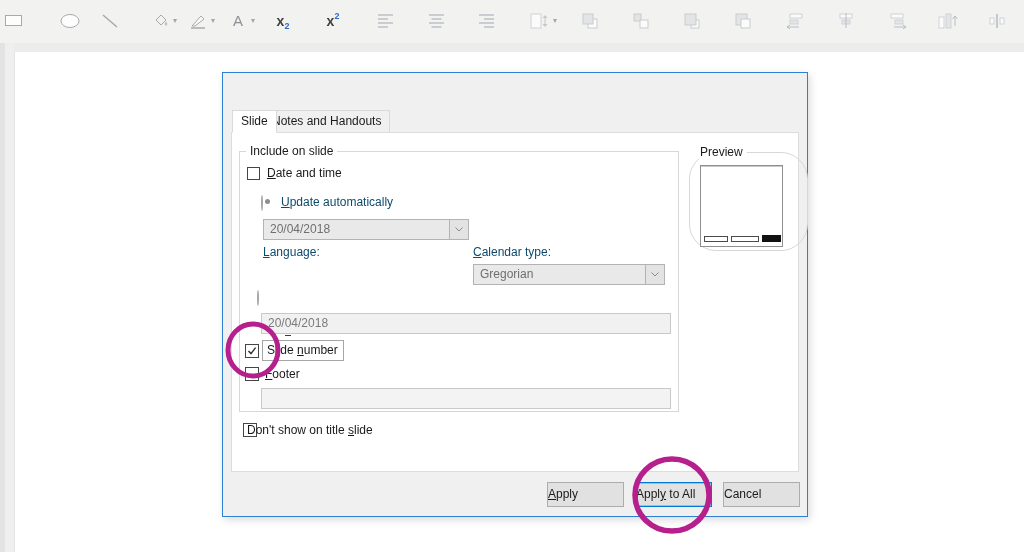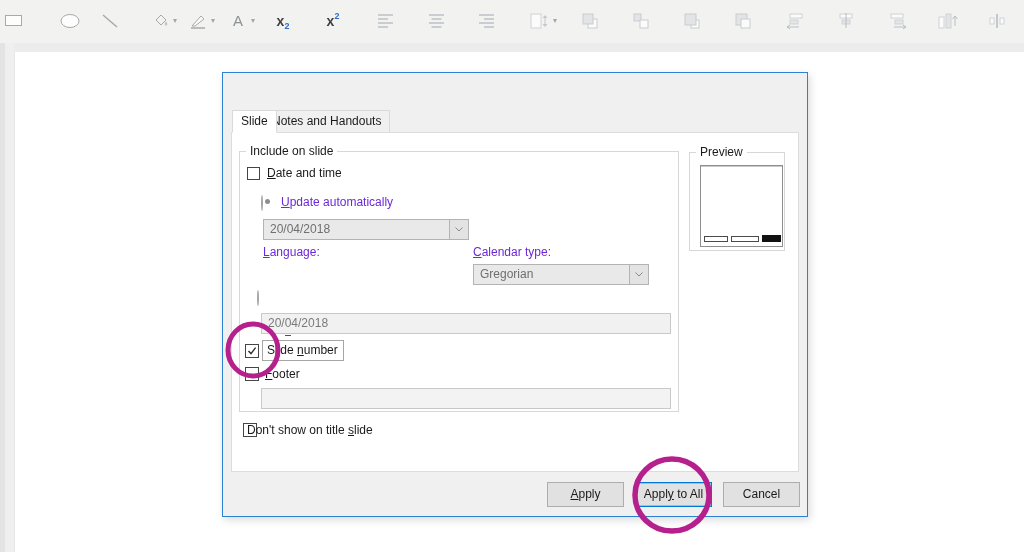--- a/index.html
+++ b/index.html
@@ -40,25 +40,25 @@
   .tab-slide { left:9px; }
   .tab-notes { left:40px; }
 
   .page { position:absolute; left:8px; top:59px; width:568px; height:340px;
     background:#fff; border:1px solid #dcdcdc; z-index:1; }
 
   .group { position:absolute; border:1px solid #d7d7d7; z-index:2; }
   .group > .legend { position:absolute; top:-8px; left:6px; background:#fff;
     padding:0 4px; font-size:12px; color:#1a1a1a; white-space:nowrap; }
   .g-include { left:16px; top:78px; width:440px; height:261px; }
-  .g-preview { left:466px; top:79px; width:96px; height:99px; }
+  .g-preview { left:466px; top:79px; width:119px; height:99px;border-radius:27px; }
 
   .ctl { position:absolute; z-index:2; white-space:nowrap; }
   .lbl { font-size:12px; }
-  .dis { color:#6d28d9; }
+  .dis { color:#0c4a6e; }
   .acc { text-decoration:underline; text-underline-offset:1px; }
 
   .cb { width:13px; height:13px; background:#fff; border:1px solid #454545; }
   .cb svg { display:block; margin:1px 0 0 1px; }
   .radio { width:13px; height:13px; border-radius:50%; border:1px solid #a6a6a6;
     background:#f4f4f4; position:relative; }
   .radio.sel::after { content:""; position:absolute; left:3px; top:3px; width:5px;
     height:5px; border-radius:50%; background:#8d8d8d; }
 
   .combo { height:21px; background:#e9e9e9; border:1px solid #b3b3b3;
@@ -70,21 +70,21 @@
     color:#7a7a7a; line-height:19px; padding-left:6px; }
 
   .focusbox { border:1px solid #a6a6a6; padding:2px 5px 3px 4px; background:#fff; }
 
   .thumb { position:absolute; left:10px; top:12px; width:83px; height:82px;
     background:#fff; border:1px solid #8f8f8f; box-shadow:inset 0 1px 0 #c9c9c9; }
   .ph { position:absolute; bottom:4px; height:6px; border:1px solid #4a4a4a; background:#fff; }
   .ph.fill { background:#111; border-color:#111; height:7px; }
 
   .btn { position:absolute; top:409px; width:77px; height:25px; background:#e1e1e1;
-    border:1px solid #adadad; font-size:12px; color:#1a1a1a; text-align:center;
+    border:1px solid #adadad; font-size:12px; color:#1a1a1a; 
     line-height:22px; z-index:2; }
   .btn.default { border:1px solid #0078d7; box-shadow:inset 0 0 0 1px rgba(0,120,215,.30); }
   .b-apply { left:324px; } .b-applyall { left:412px; } .b-cancel { left:500px; }
 
   .annot { position:absolute; left:0; top:0; z-index:50; pointer-events:none; }
 </style>
 </head>
 <body>
 
 <div class="toolbar">
@@ -263,21 +263,21 @@
     <span class="chev">
         <svg width="8" height="5">
           <polyline points="0.5,0.5 4,4 7.5,0.5" fill="none" stroke="#8a8a8a"></polyline>
         </svg>
       </span>
   </span>
 
   
   <span class="ctl lbl dis" style="left:40px; top:172px;"><span class="acc">L</span><span>anguage:</span></span>
   <span class="ctl lbl dis" style="left:250px; top:172px;"><span class="acc">C</span><span>alendar type:</span></span>
-  <span class="ctl combo" style="left:250px; top:191px; width:176px;">
+  <span class="ctl combo" style="left:250px; top:191px; width:192px;">
     <span>Gregorian</span>
     <span class="chev">
         <svg width="8" height="5">
           <polyline points="0.5,0.5 4,4 7.5,0.5" fill="none" stroke="#8a8a8a"></polyline>
         </svg>
       </span>
   </span>
 
   
   <span class="ctl radio" style="left:32px; top:218px;"></span>

